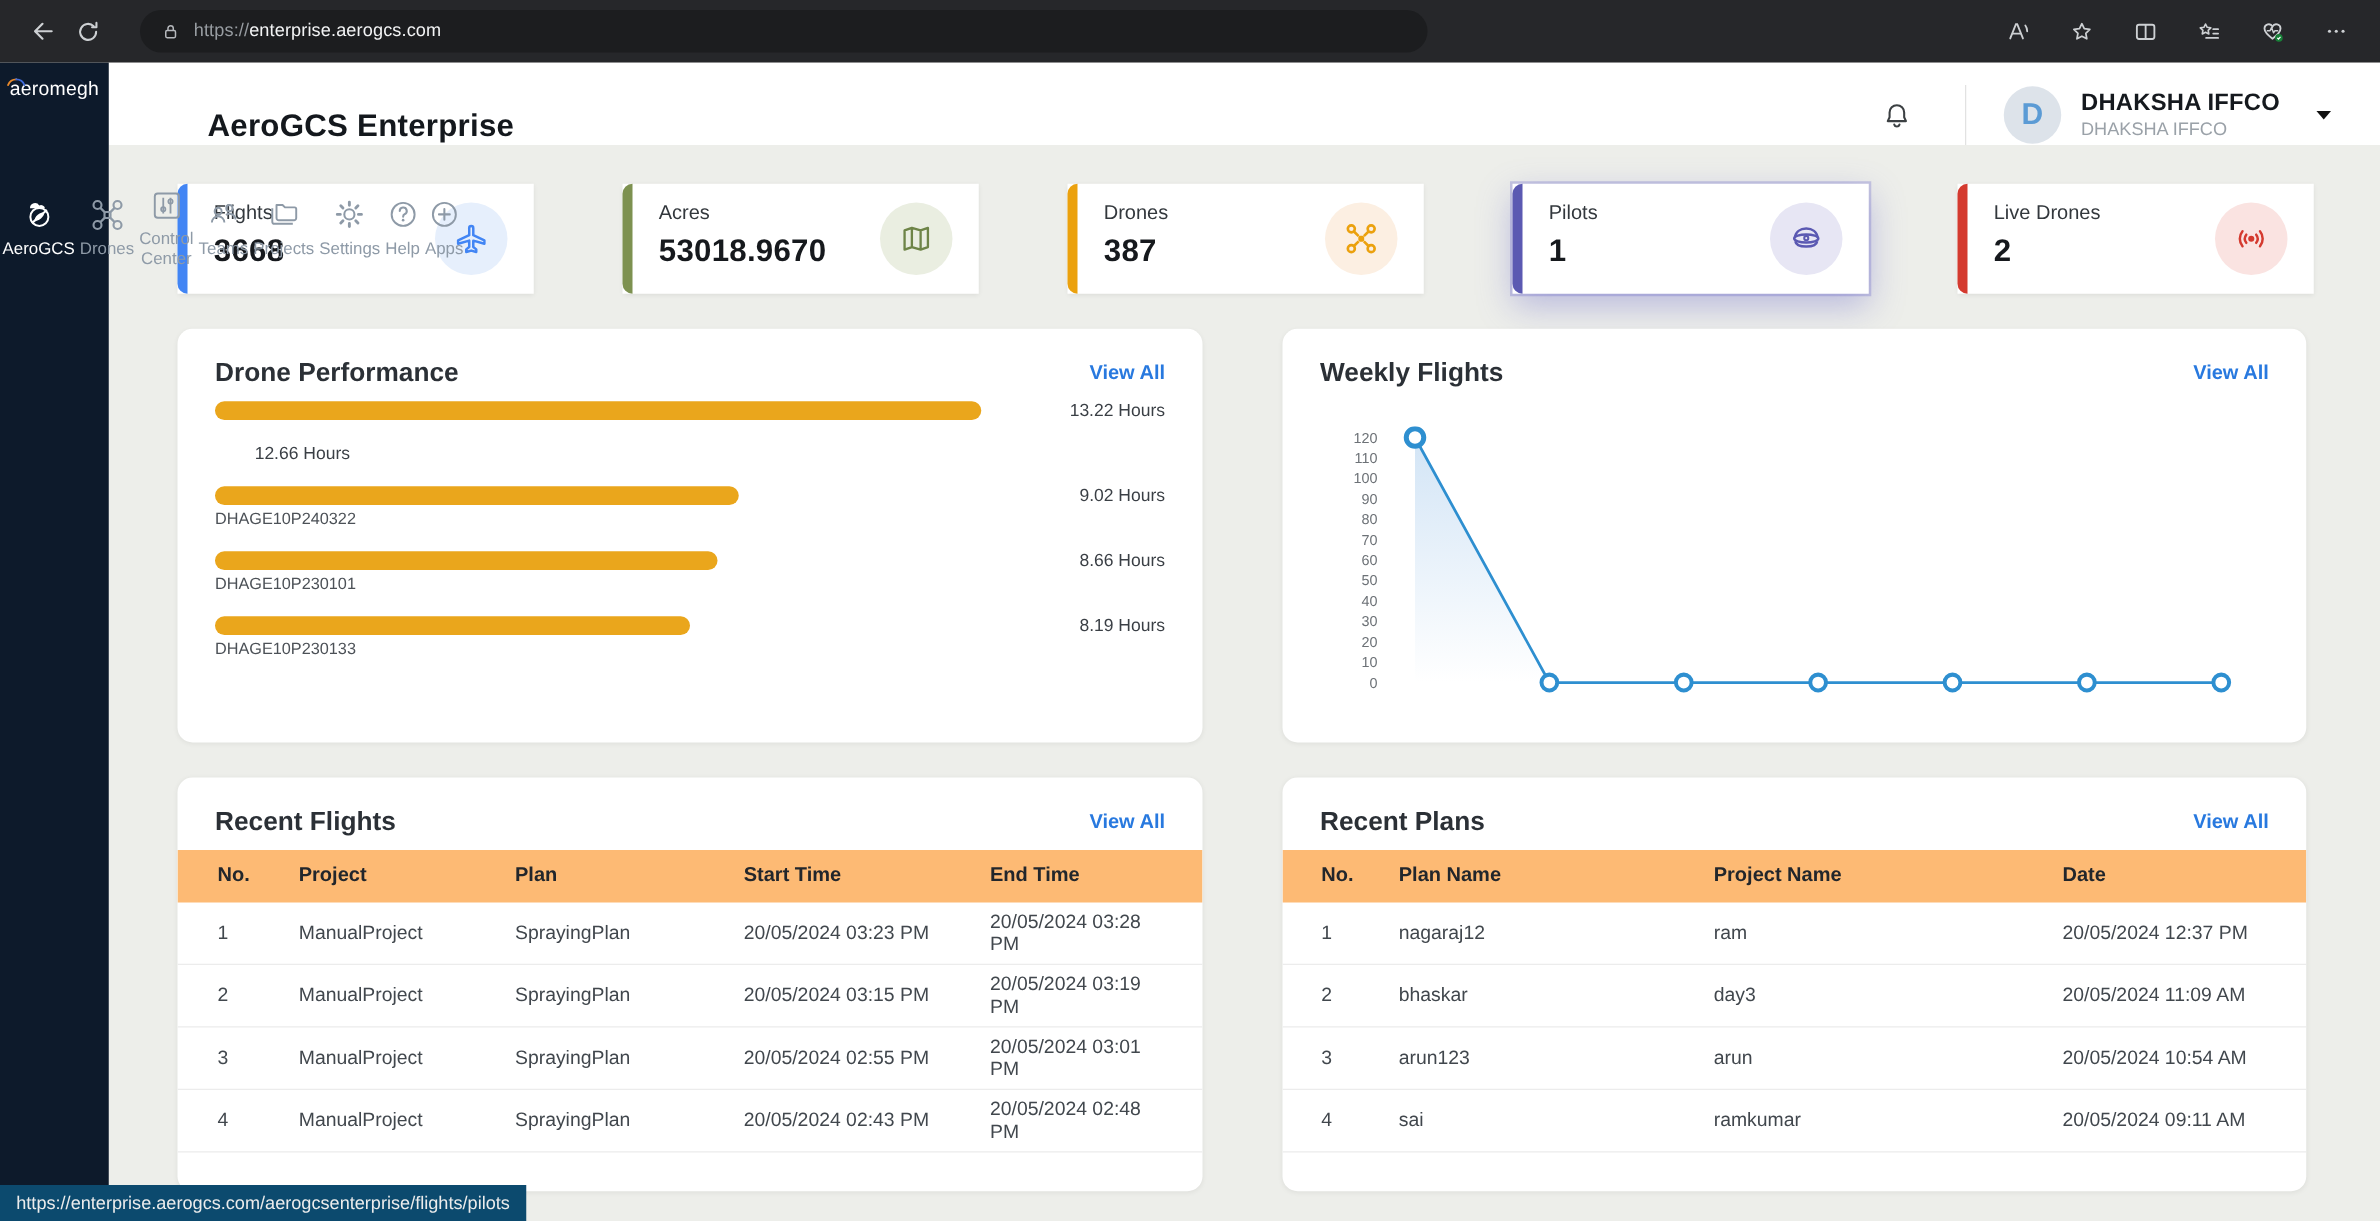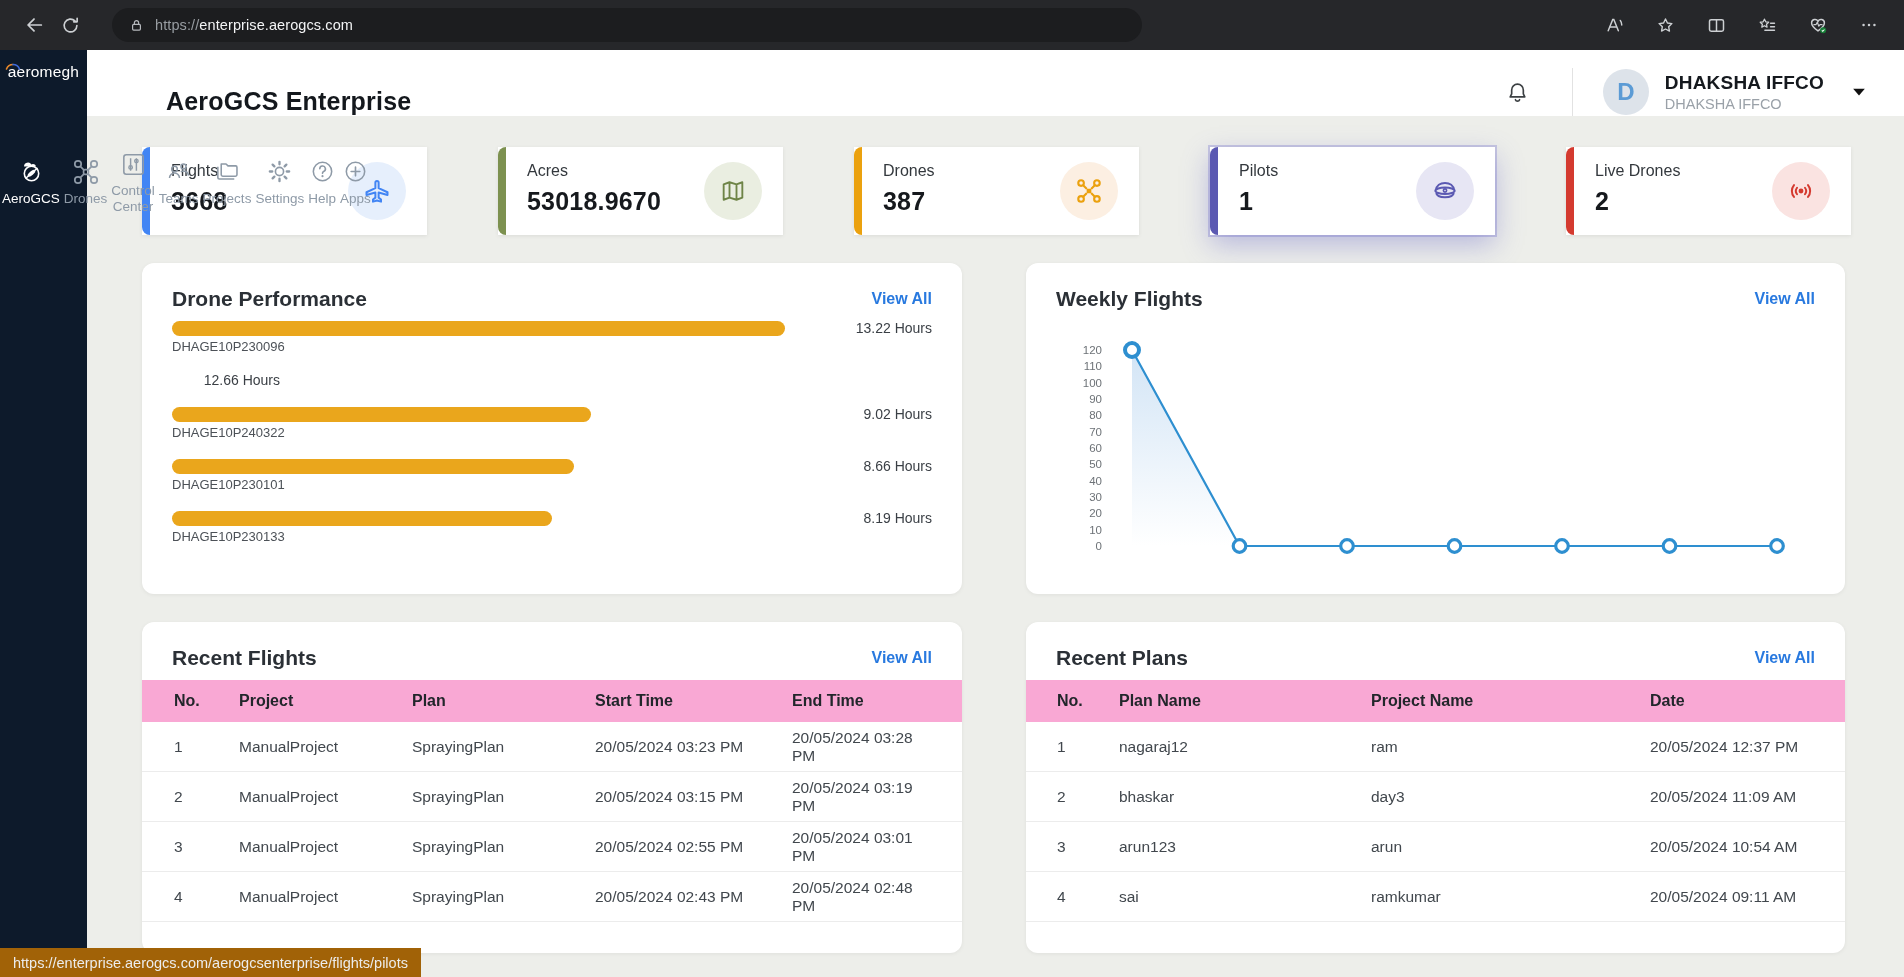--- a/index.html
+++ b/index.html
@@ -71,27 +71,27 @@
   
   .perf-bars { padding:10px 30px 0 30px; }
   .bar-row { display:flex; margin-bottom:19px; }
   .bar-main { flex:1; padding-right:14px; }
   .bar-pill { height:15px; border-radius:8px; }
   .bar-label { font-size:13px; color:#4c5157; margin-top:3px; }
   .bar-hours { width:108px; font-size:14px; color:#3a3f45; text-align:right; line-height:15px; }
   
   .chart-wrap { padding:30px 0 0 28px; }
   
-  .t-head { height:42px; background:#f9a8d4; align-items:center; font-size:16px; font-weight:700;
+  .t-head { height:42px; background:#fdba74; align-items:center; font-size:16px; font-weight:700;
     color:#22262b; margin-top:10px; }
   .t-row { height:50px; align-items:center; font-size:15.5px; color:#41474d; border-bottom:1px solid #ececec; cursor:pointer; }
   .cols-flights { display:grid; grid-template-columns:65px 173px 183px 197px 1fr; padding:0 24px 0 32px; }
   .cols-plans   { display:grid; grid-template-columns:62px 252px 279px 1fr; padding:0 24px 0 31px; }
   
-  .status-tip { position:absolute; left:0; bottom:0; height:29px; background:#a16207; color:#ececec;
+  .status-tip { position:absolute; left:0; bottom:0; height:29px; background:#0c4a6e; color:#ececec;
     font-size:14.5px; display:flex; align-items:center; padding:0 13px; z-index:40; }
 </style>
 </head>
 <body>
 
 <div class="browser-bar">
   <span class="nav-btn">
       <svg viewBox="0 0 24 24" width="22" height="22">
         <path d="M20 12H6M12 5.5 5.5 12l6.5 6.5" fill="none" stroke="currentColor" stroke-width="1.9" stroke-linecap="round" stroke-linejoin="round"></path>
       </svg>
@@ -363,21 +363,20 @@
 
   <section class="panel" id="panel-perf">
     <div class="panel-head">
       <div class="panel-title">Drone Performance</div>
       <div class="view-all">View All</div>
     </div>
     <div class="perf-bars" id="perf-bars">
         <div class="bar-row">
           <div class="bar-main">
             <div class="bar-pill" style="width: 96.1455%; background: rgb(234, 166, 28);"></div>
-            <div class="bar-label">DHAGE10P230096</div>
           </div>
           <div class="bar-hours">13.22 Hours</div>
         </div>
         <div class="bar-row">
           <div class="bar-hours">12.66 Hours</div>
         </div>
         <div class="bar-row">
           <div class="bar-main">
             <div class="bar-pill" style="width: 65.6%; background: rgb(234, 166, 28);"></div>
             <div class="bar-label">DHAGE10P240322</div>

